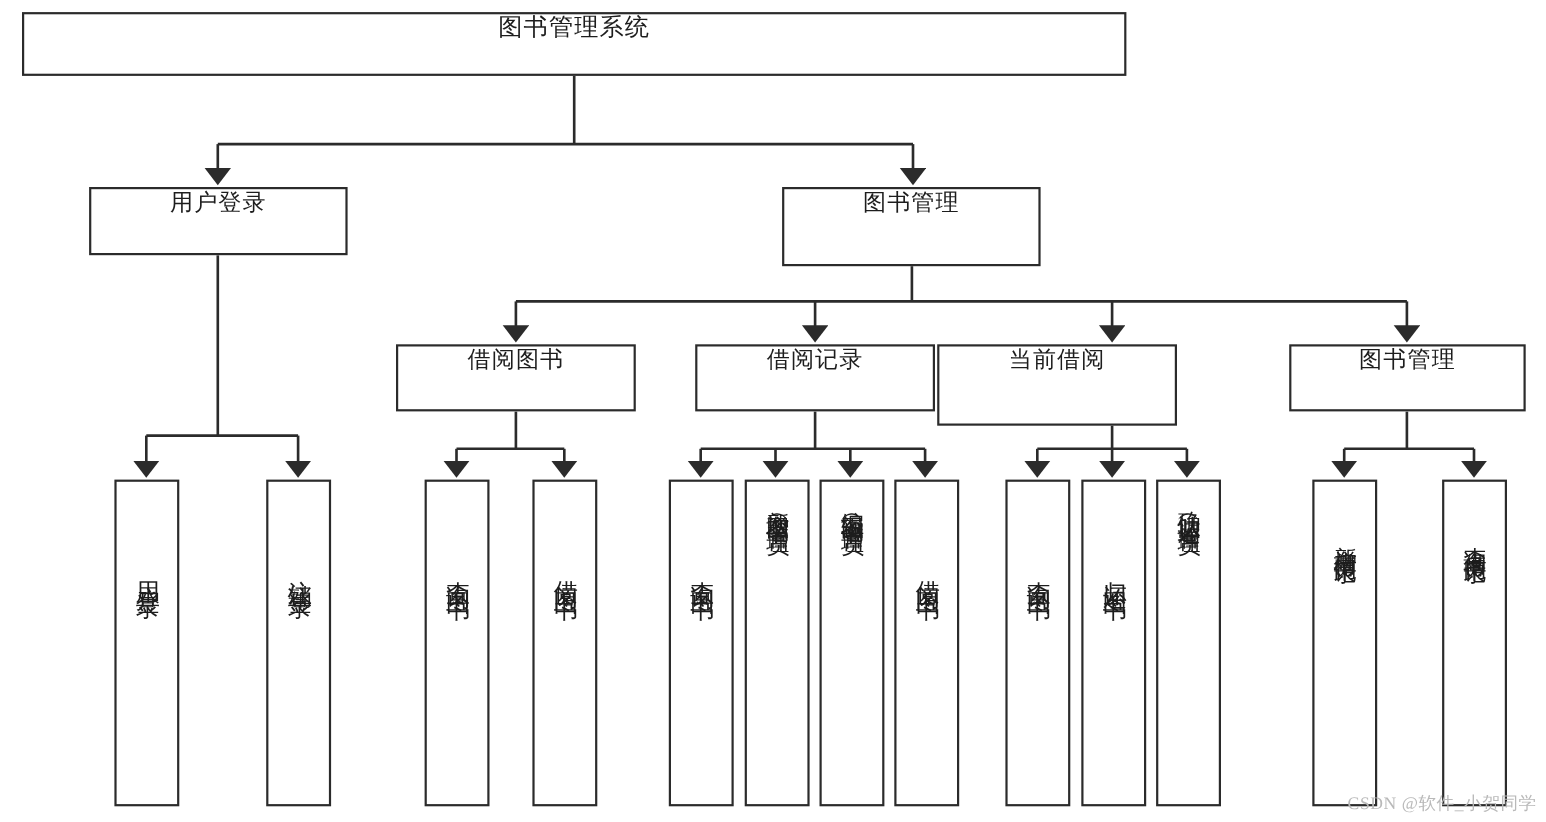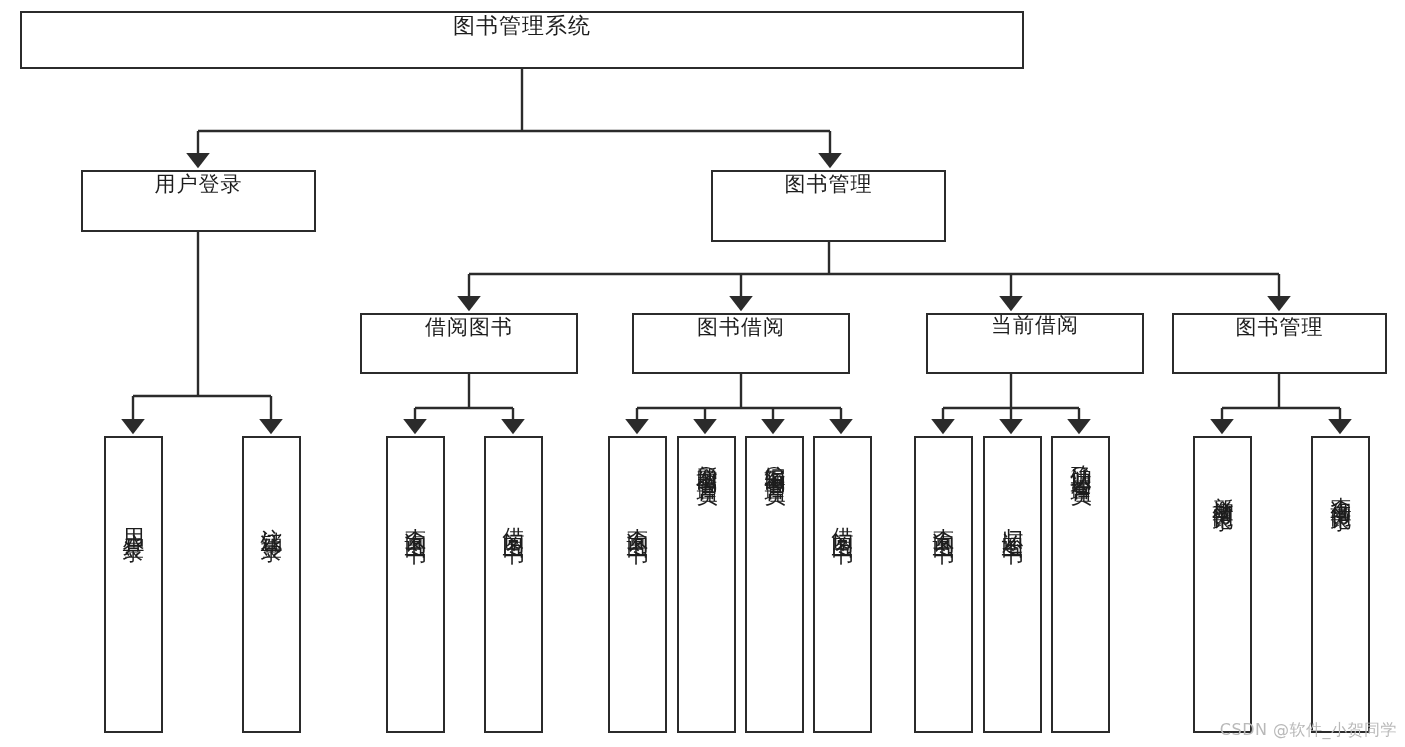--- a/index.html
+++ b/index.html
@@ -50,20 +50,21 @@
 
   #watermark{
     position:absolute;
     right:8px;
     bottom:6px;
     font-size:16px;
     color:#b9b9b9;
     letter-spacing:0.5px;
     white-space:nowrap;
     pointer-events:none;
+    font-family:Liberation Serif, serif;
   }
 </style>
 </head>
 <body>
 
 <div id="canvas">
 
   <svg id="wires" viewBox="0 0 1405 747" xmlns="http://www.w3.org/2000/svg">
     <defs>
       <marker id="arr" markerWidth="10" markerHeight="12" refX="2.2" refY="5" orient="auto" markerUnits="strokeWidth">
@@ -122,23 +123,23 @@
     <span class="lbl">用户登录</span>
   </div>
   <div class="node h-node" style="left:711px;top:170px;width:235px;height:72px;">
     <span class="lbl">图书管理</span>
   </div>
 
   <div class="node h-node" style="left:360px;top:313px;width:218px;height:61px;">
     <span class="lbl">借阅图书</span>
   </div>
   <div class="node h-node" style="left:632px;top:313px;width:218px;height:61px;">
-    <span class="lbl">图书借阅</span>
+    <span class="lbl">借阅记录</span>
   </div>
-  <div class="node h-node" style="left:926px;top:313px;width:218px;height:61px;font-family:Liberation Mono, monospace;">
+  <div class="node h-node" style="left:852px;top:313px;width:218px;height:74px;">
     <span class="lbl">当前借阅</span>
   </div>
   <div class="node h-node" style="left:1172px;top:313px;width:215px;height:61px;">
     <span class="lbl">图书管理</span>
   </div>
 
   <div class="node v-node" style="left:104px;top:436px;width:59px;height:297px;padding-top:72px;">
     <span class="lbl">用户登录</span>
   </div>
   <div class="node v-node" style="left:242px;top:436px;width:59px;height:297px;padding-top:72px;">

